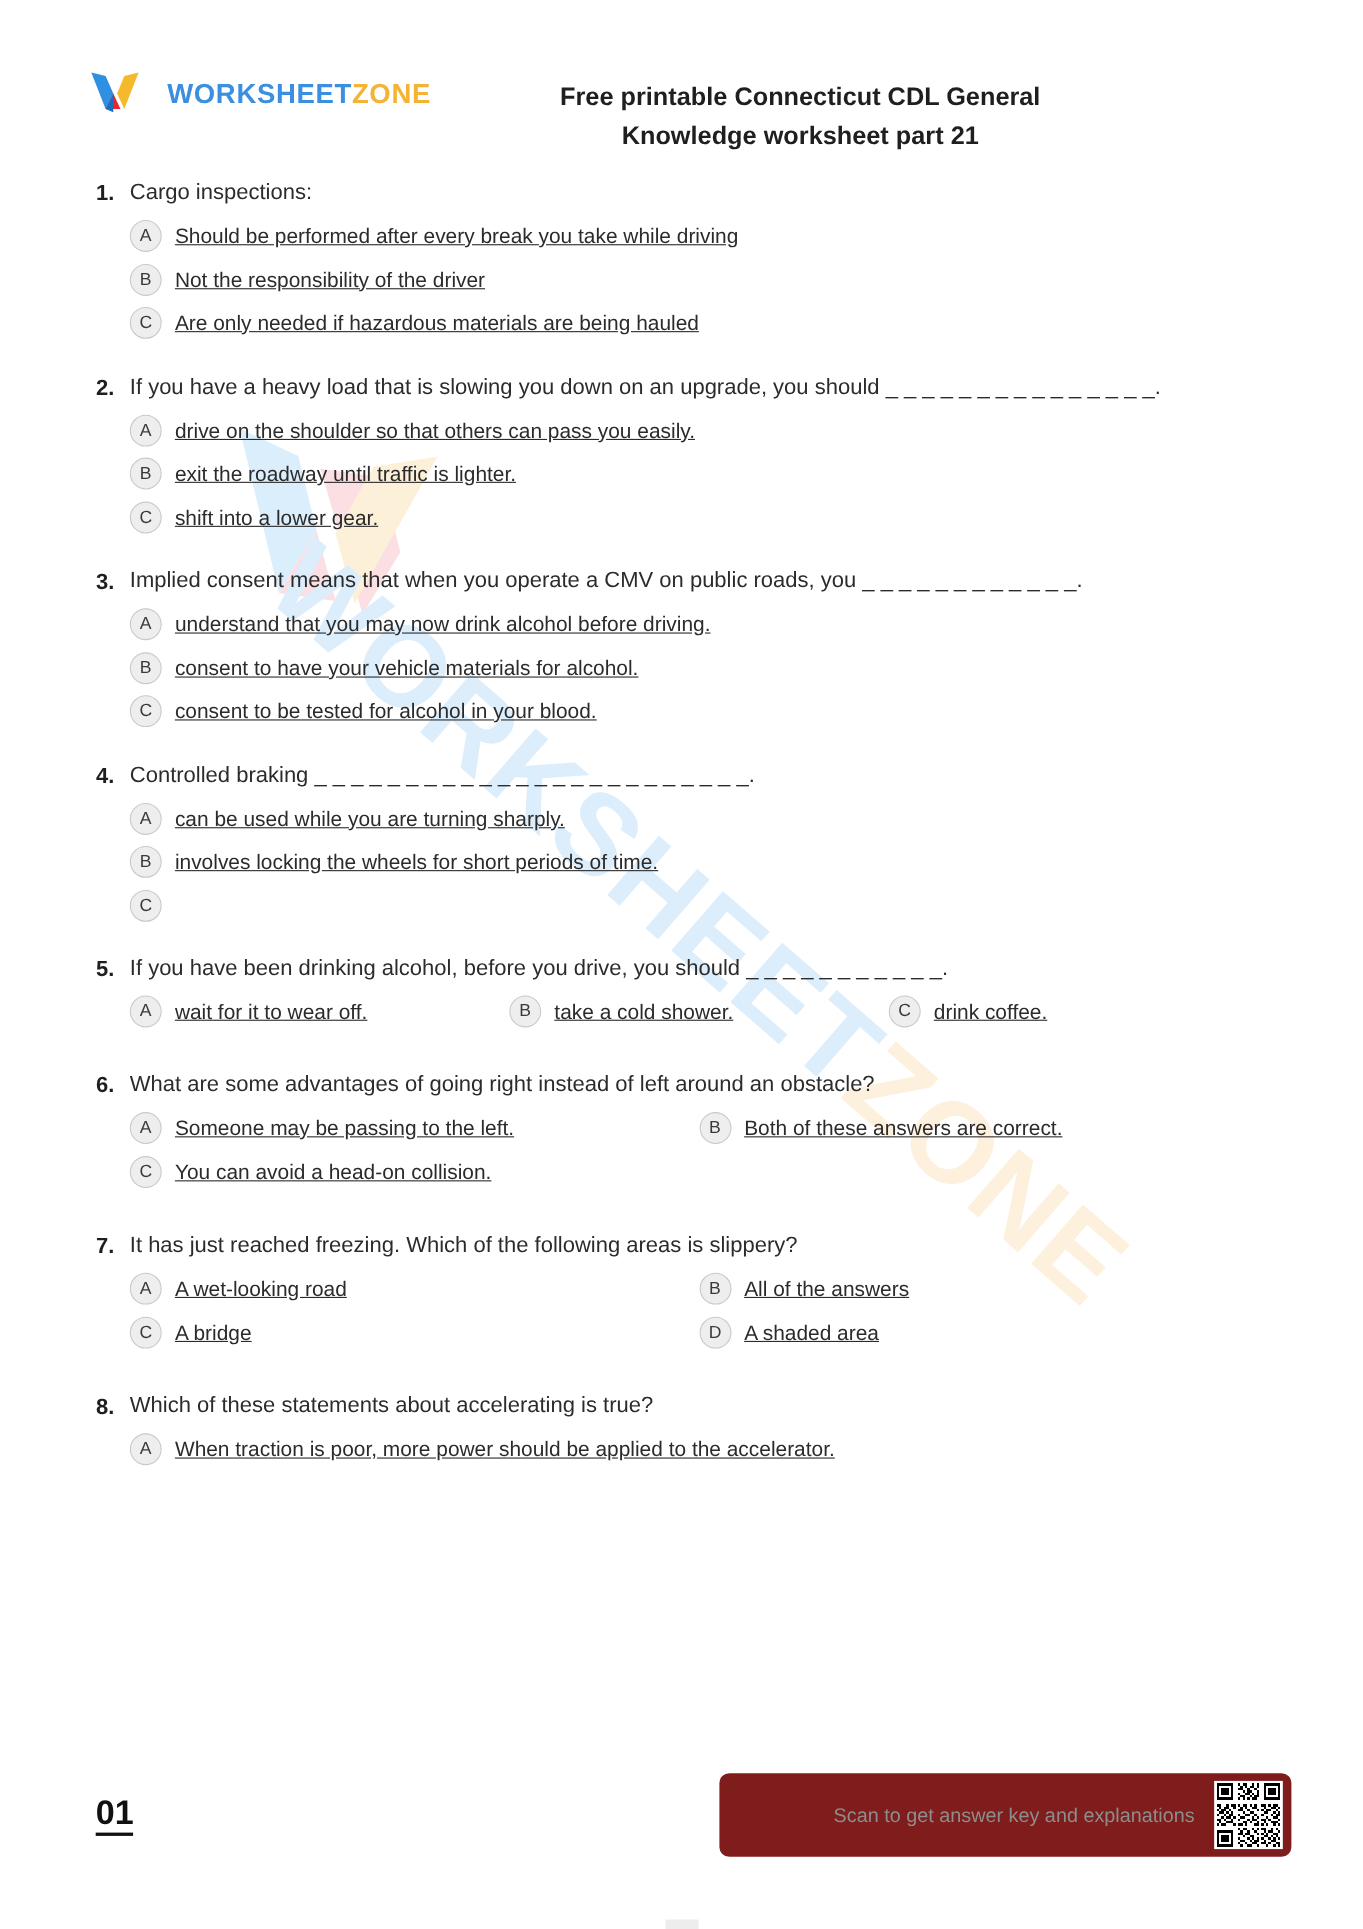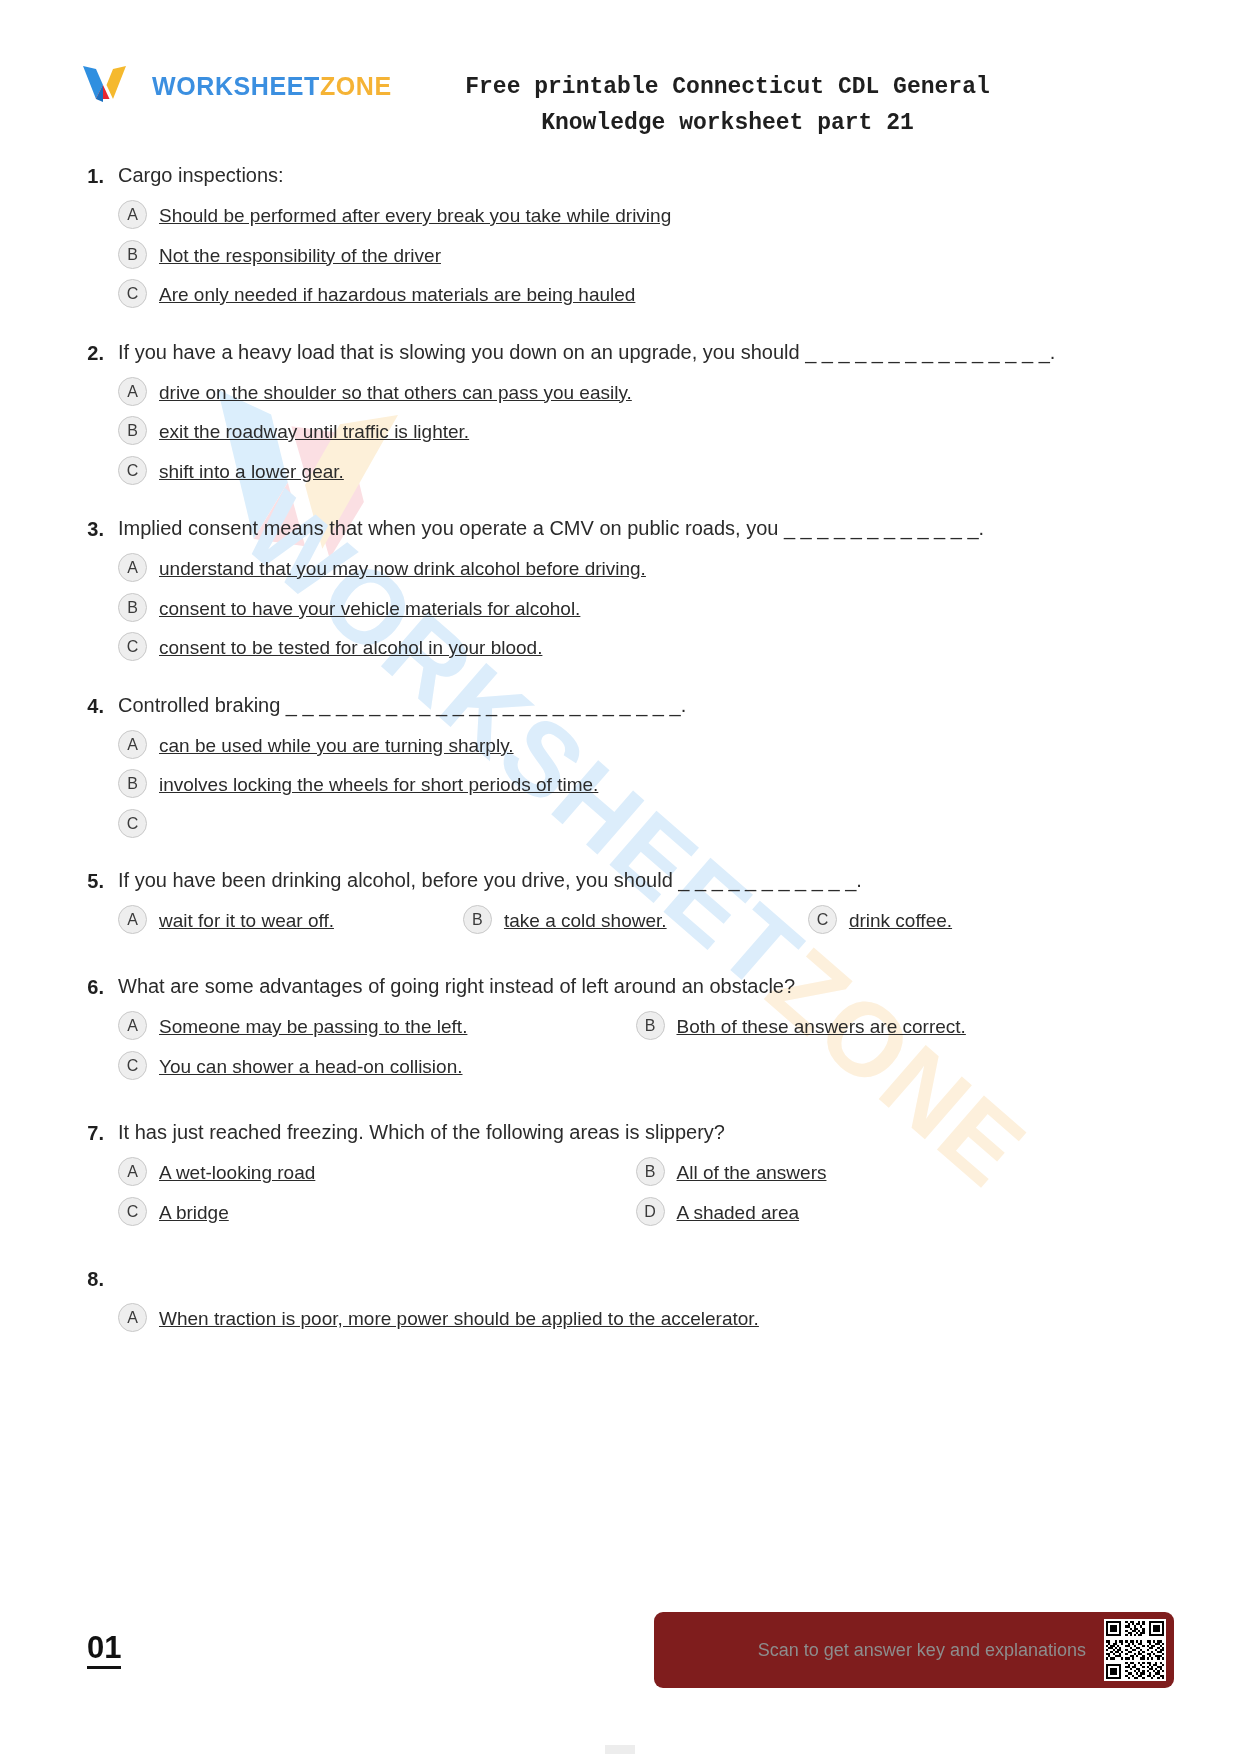--- a/index.html
+++ b/index.html
@@ -88,21 +88,20 @@
   .doc-title {
     position: absolute;
     left: 455px;
     top: 70px;
     width: 545px;
     text-align: center;
     font-size: 23px;
     font-weight: 700;
     line-height: 1.55;
     color: #1f1f1f;
-    font-family: Liberation Mono, monospace;
   }
 
   
   .content {
     position: absolute;
     left: 0;
     top: 160px;
     width: 1239px;
     z-index: 2;
   }
@@ -373,21 +372,21 @@
           <div class="opt">
             <div class="opt-bullet">A</div>
             <div class="opt-label">Someone may be passing to the left.</div>
           </div>
           <div class="opt">
             <div class="opt-bullet">B</div>
             <div class="opt-label">Both of these answers are correct.</div>
           </div>
           <div class="opt">
             <div class="opt-bullet">C</div>
-            <div class="opt-label">You can shower a head-on collision.</div>
+            <div class="opt-label">You can avoid a head-on collision.</div>
           </div>
         </div>
       </div>
       <div class="q-block">
         <div class="q-head">
           <div class="q-num">7.</div>
           <div class="q-text">It has just reached freezing. Which of the following areas is slippery?</div>
         </div>
         <div class="opts cols-2">
           <div class="opt">
@@ -404,20 +403,21 @@
           </div>
           <div class="opt">
             <div class="opt-bullet">D</div>
             <div class="opt-label">A shaded area</div>
           </div>
         </div>
       </div>
       <div class="q-block">
         <div class="q-head">
           <div class="q-num">8.</div>
+          <div class="q-text">Which of these statements about accelerating is true?</div>
         </div>
         <div class="opts cols-1">
           <div class="opt">
             <div class="opt-bullet">A</div>
             <div class="opt-label">When traction is poor, more power should be applied to the accelerator.</div>
           </div>
         </div>
       </div>
     </div>
 

